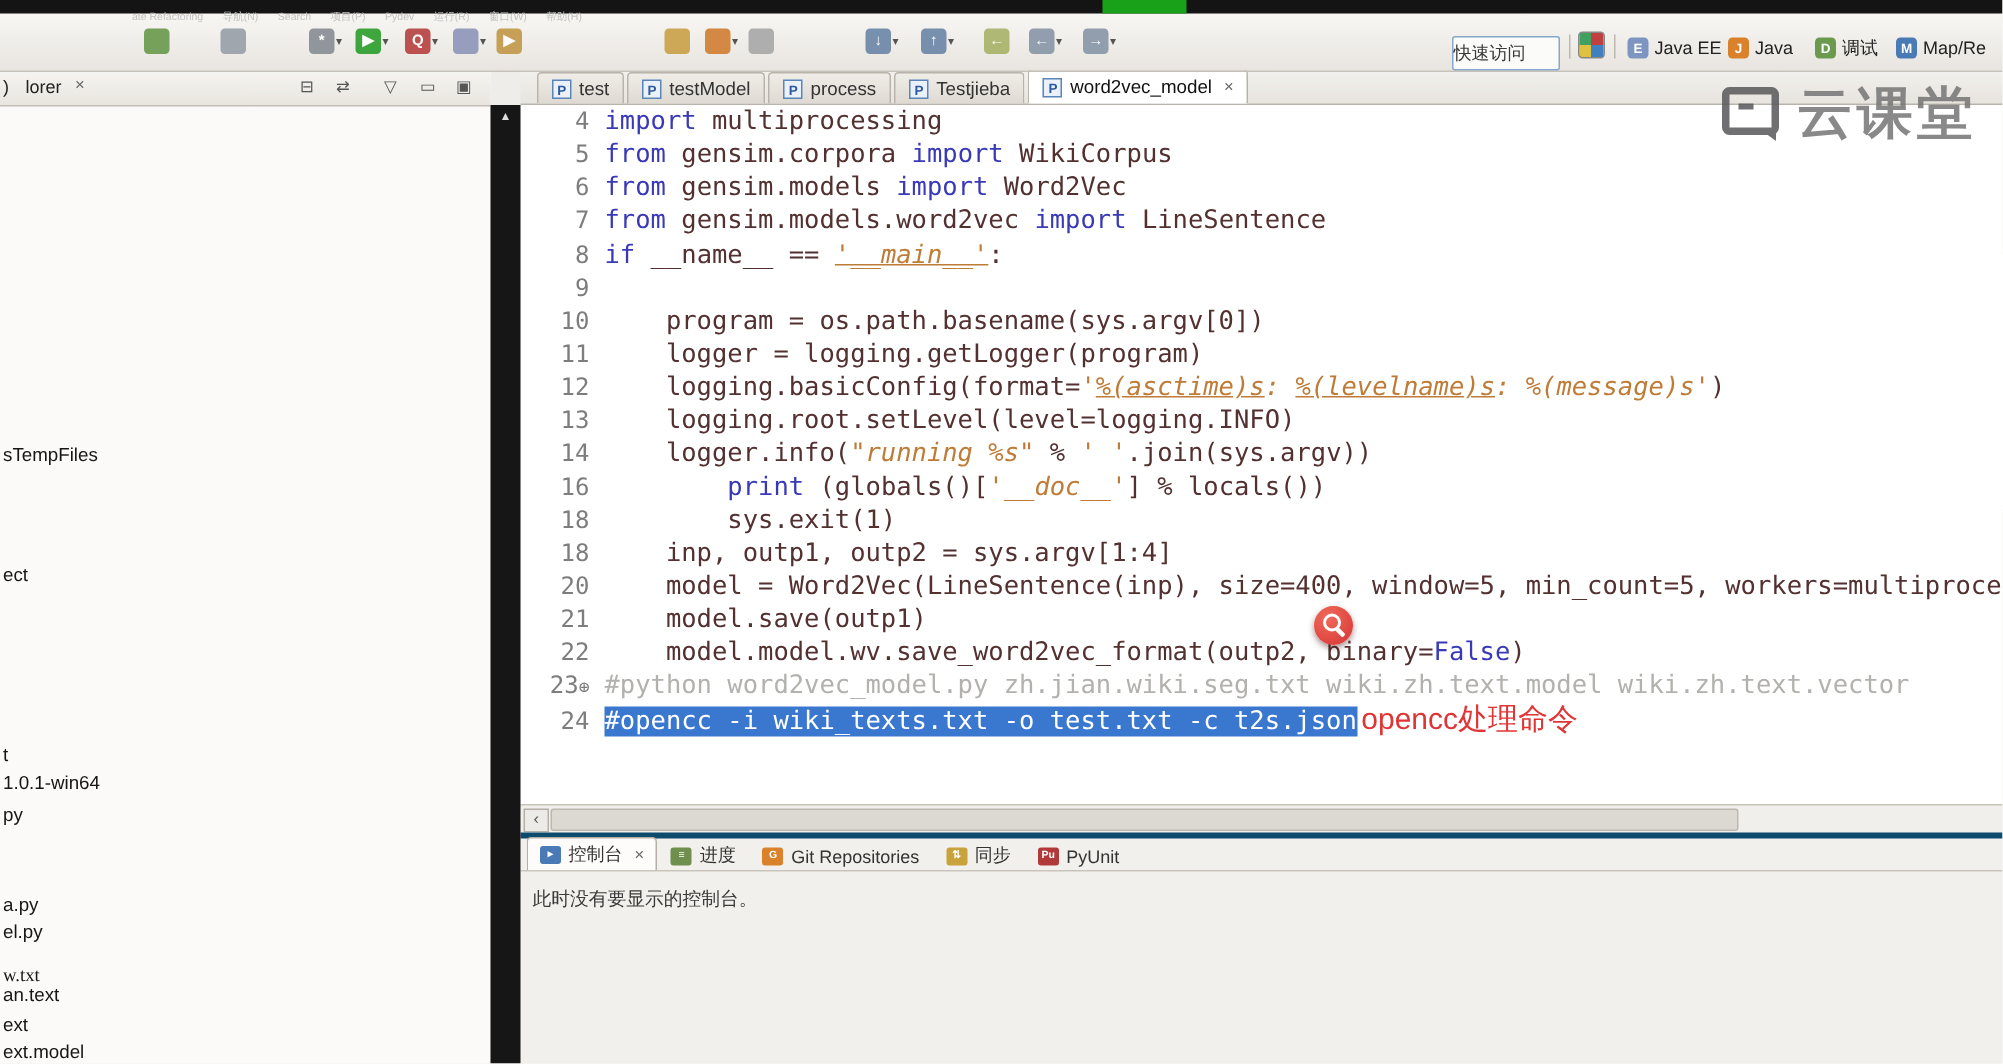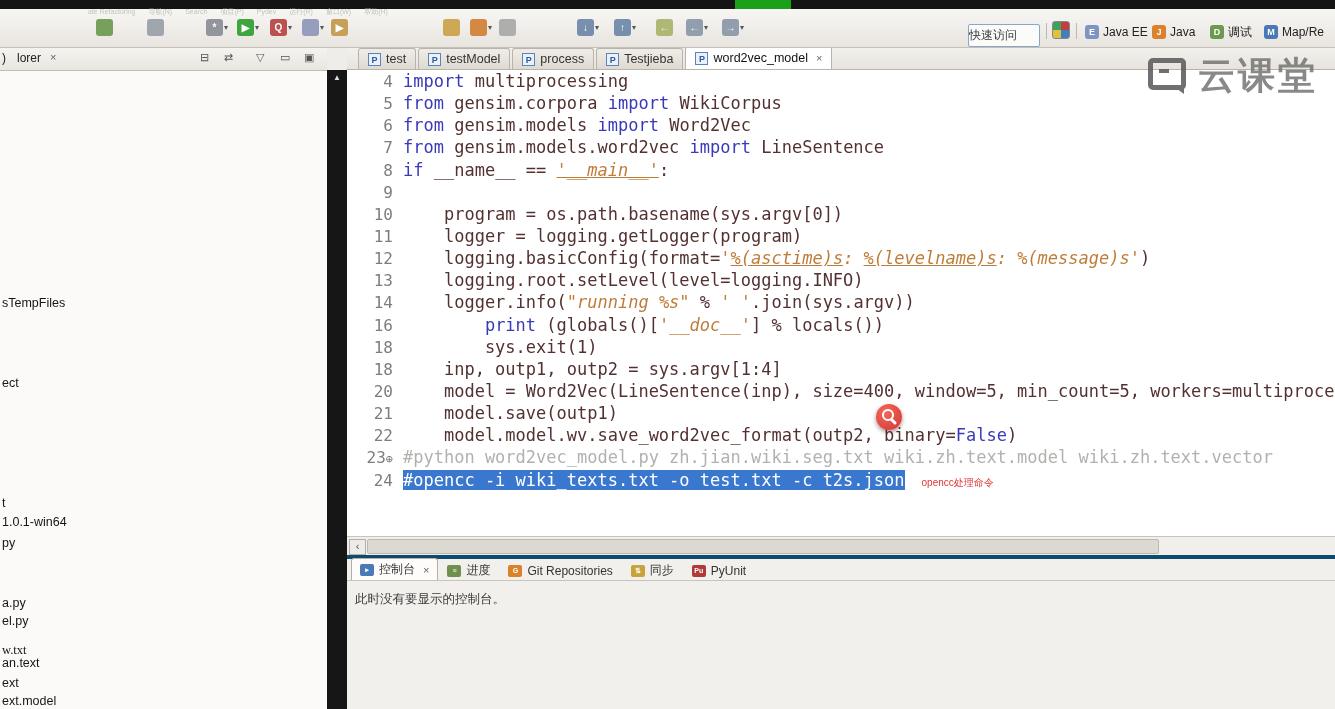--- a/index.html
+++ b/index.html
@@ -44,21 +44,21 @@
   #code{position:absolute;left:347px;top:70px;width:1148px;height:466px;background:#ffffff;overflow:hidden;z-index:1}
   .cl{white-space:pre;font-family:"DejaVu Sans Mono",monospace;font-size:17px;line-height:22.15px;height:22.15px}
   .ln{display:inline-block;width:46px;text-align:right;padding-right:10px;color:#7d7d7d;font-size:16px;box-sizing:content-box}
   .marker{font-size:12px;color:#777}
   .k{color:#3a3ab8}
   .d{color:#543131}
   .s{color:#bf7c38;font-style:italic}
   .su{color:#bf7c38;font-style:italic;text-decoration:underline}
   .c{color:#b2b1ae}
   .selc{background:#3a78d0;color:#ffffff}
-  .ann{color:#e03535;font-size:10px;font-family:"Liberation Sans",sans-serif;padding-left:17px}
+  .ann{color:#e03535;font-size:20px;font-family:"Liberation Sans",sans-serif;padding-left:3px}
 
   
   #hscroll{position:absolute;left:347px;top:536px;width:988px;height:19px;background:#f1efeb;border-top:1px solid #c9c4bb;z-index:2}
   .hs-arrow{position:absolute;left:2px;top:2px;width:15px;height:14px;border:1px solid #b5b0a7;background:#ecebe7;color:#555;font-size:11px;text-align:center;line-height:13px}
   .hs-thumb{position:absolute;left:20px;top:2px;width:790px;height:13px;background:#dcd9d3;border:1px solid #bdb8af;border-radius:2px}
 
   
   #console{position:absolute;left:347px;top:555px;width:988px;height:154px;background:#f2f0ec;border-top:4px solid #0c4a6e;z-index:2}
   #console-tabbar{position:absolute;left:0;top:0;width:988px;height:22px;border-bottom:1px solid #c9c4bb;display:flex;align-items:flex-end;padding-left:4px;box-sizing:border-box}
   .ctab{height:19px;display:flex;align-items:center;gap:5px;padding:0 8px;font-size:12px;color:#333;white-space:nowrap;border:1px solid transparent;border-bottom:none}

